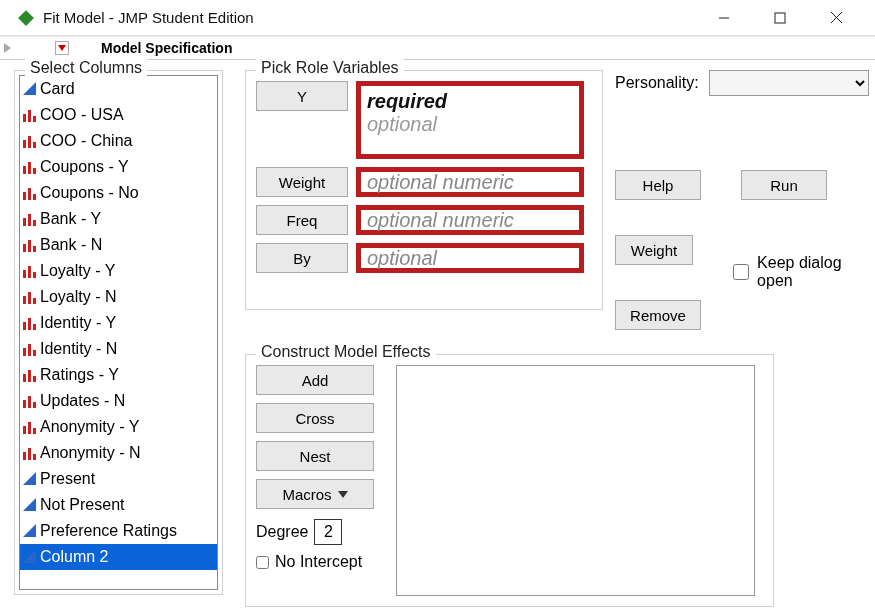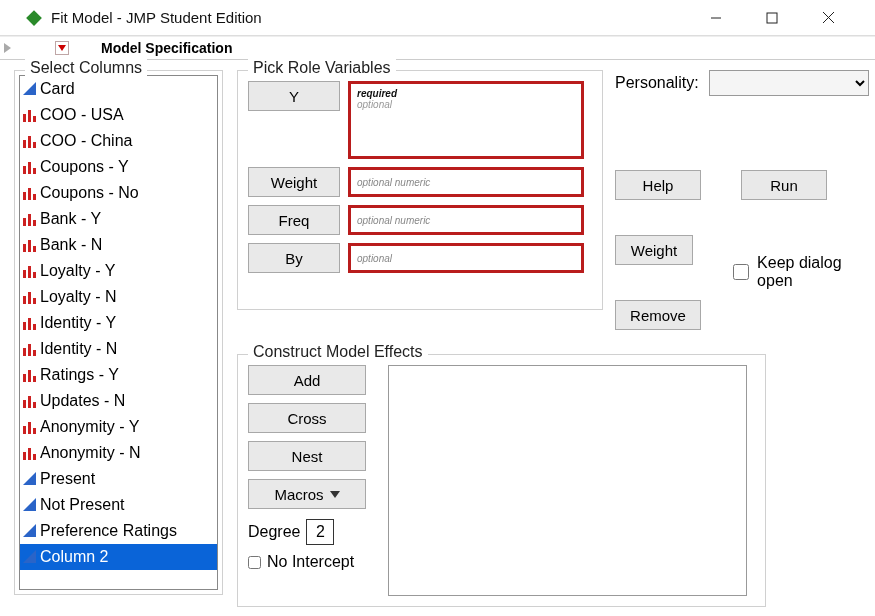--- a/index.html
+++ b/index.html
@@ -1,30 +1,30 @@
 <!DOCTYPE html>
 <html><head>
 <meta charset="utf-8">
 <style>
 * { box-sizing: border-box; margin: 0; padding: 0; font-family: "Segoe UI", Arial, sans-serif; }
 body { background: #fff; width: 875px; height: 616px; overflow: hidden; font-size: 15px; color: #000; }
 
-.titlebar { height: 36px; display: flex; align-items: center; padding: 0 19px; border-bottom: 1px solid #ddd; }
+.titlebar { height: 36px; display: flex; align-items: center; padding: 0 11px; border-bottom: 1px solid #ddd; }
 .titlebar .icon { width: 18px; height: 18px; margin: 0 8px 0 6px; }
 .titlebar .title { flex: 1; font-size: 15px; color: #111; }
 .titlebar .ctrls { display: flex; }
 .titlebar .ctrls .wbtn { width: 56px; height: 36px; display: flex; align-items: center; justify-content: center; cursor: default; }
 .titlebar .ctrls svg { stroke: #222; stroke-width: 1; fill: none; }
 
 .outline-hdr { height: 24px; display: flex; align-items: center; padding-left: 4px; background: #fff; border-top: 1px solid #eee; border-bottom: 1px solid #ccc; gap: 28px; }
 .outline-hdr .tri-wrap { width: 14px; height: 14px; border: 1px solid #bfa6a6; display:flex; align-items:center; justify-content:center; margin: 0 4px 0 14px; background:#fff; }
 .outline-hdr .tri { width:0;height:0;border-left:4px solid transparent;border-right:4px solid transparent;border-top:6px solid #cc0000; }
 .outline-hdr .lbl { font-weight: bold; font-size: 14px; }
 
-.content { display:flex; padding: 10px 6px 6px 14px; gap: 14px; }
+.content { display:flex; padding: 10px 6px 6px 14px; gap: 22px; }
 
 .groupbox { position: relative; border: 1px solid #d0d0d0; padding: 10px 18px 10px 10px; }
 .groupbox > .legend { position: absolute; top: -12px; left: 10px; background: #fff; padding: 0 5px; font-size: 16px; color: #222; }
 
 .col-sel { width: 209px; height: 525px; padding: 4px; }
 .listbox { border: 1px solid #888; background:#fff; height: 100%; overflow:auto; }
 .li { display:flex; align-items:center; height: 26px; padding: 0 2px; gap: 2px; font-size: 16px; white-space: nowrap; cursor:default; }
 .li.selected { background: #0a64d8; color: #fff; }
 .li svg { width:16px; height:16px; flex: 0 0 16px; }
 
@@ -32,21 +32,21 @@
 
 .role-row { display:flex; gap:6px; }
 .role-area { flex:1; display:flex; flex-direction:column; gap:8px; }
 
 .btn { height: 30px; background: #e9e9e9; border: 1px solid #a8a8a8; font-size: 15px; cursor:default; display:flex; align-items:center; justify-content:center; }
 .btn-w { width: 92px; }
 .btn-w2 { width: 86px; }
 .btn-w3 { width: 118px; }
 
 .role-line { display:flex; gap:8px; align-items:flex-start; }
-.role-line .slot { flex:1; border: 3px solid #b91c1c; background:#fff; height: 30px; display:flex; align-items:center; padding: 0 6px; color:#888; font-style: italic; font-size: 10px;}
+.role-line .slot { flex:1; border: 5px solid #b91c1c; background:#fff; height: 30px; display:flex; align-items:center; padding: 0 6px; color:#888; font-style: italic; font-size: 20px;}
 .role-line .slot.tall { height: 78px; flex-direction:column; align-items:flex-start; justify-content:flex-start; padding:4px 6px; }
 .slot .req { color:#111; font-style:italic; font-weight:bold; }
 .slot .opt { color:#999; }
 
 .sidebuttons { width: 260px; padding-left: 6px; }
 .sidebuttons .row1 { display:flex; align-items:center; gap:10px; margin-bottom:16px; }
 .sidebuttons label { font-size:16px; }
 .sidebuttons select { flex:1; height:26px; border:1px solid #999; background:#f5f5f5; }
 .sidebuttons .btnrow { display:flex; gap:40px; margin-bottom:10px; }
 .sidebuttons .chk-row { display:flex; align-items:center; gap:8px; font-size:16px;margin-top:44px; }

